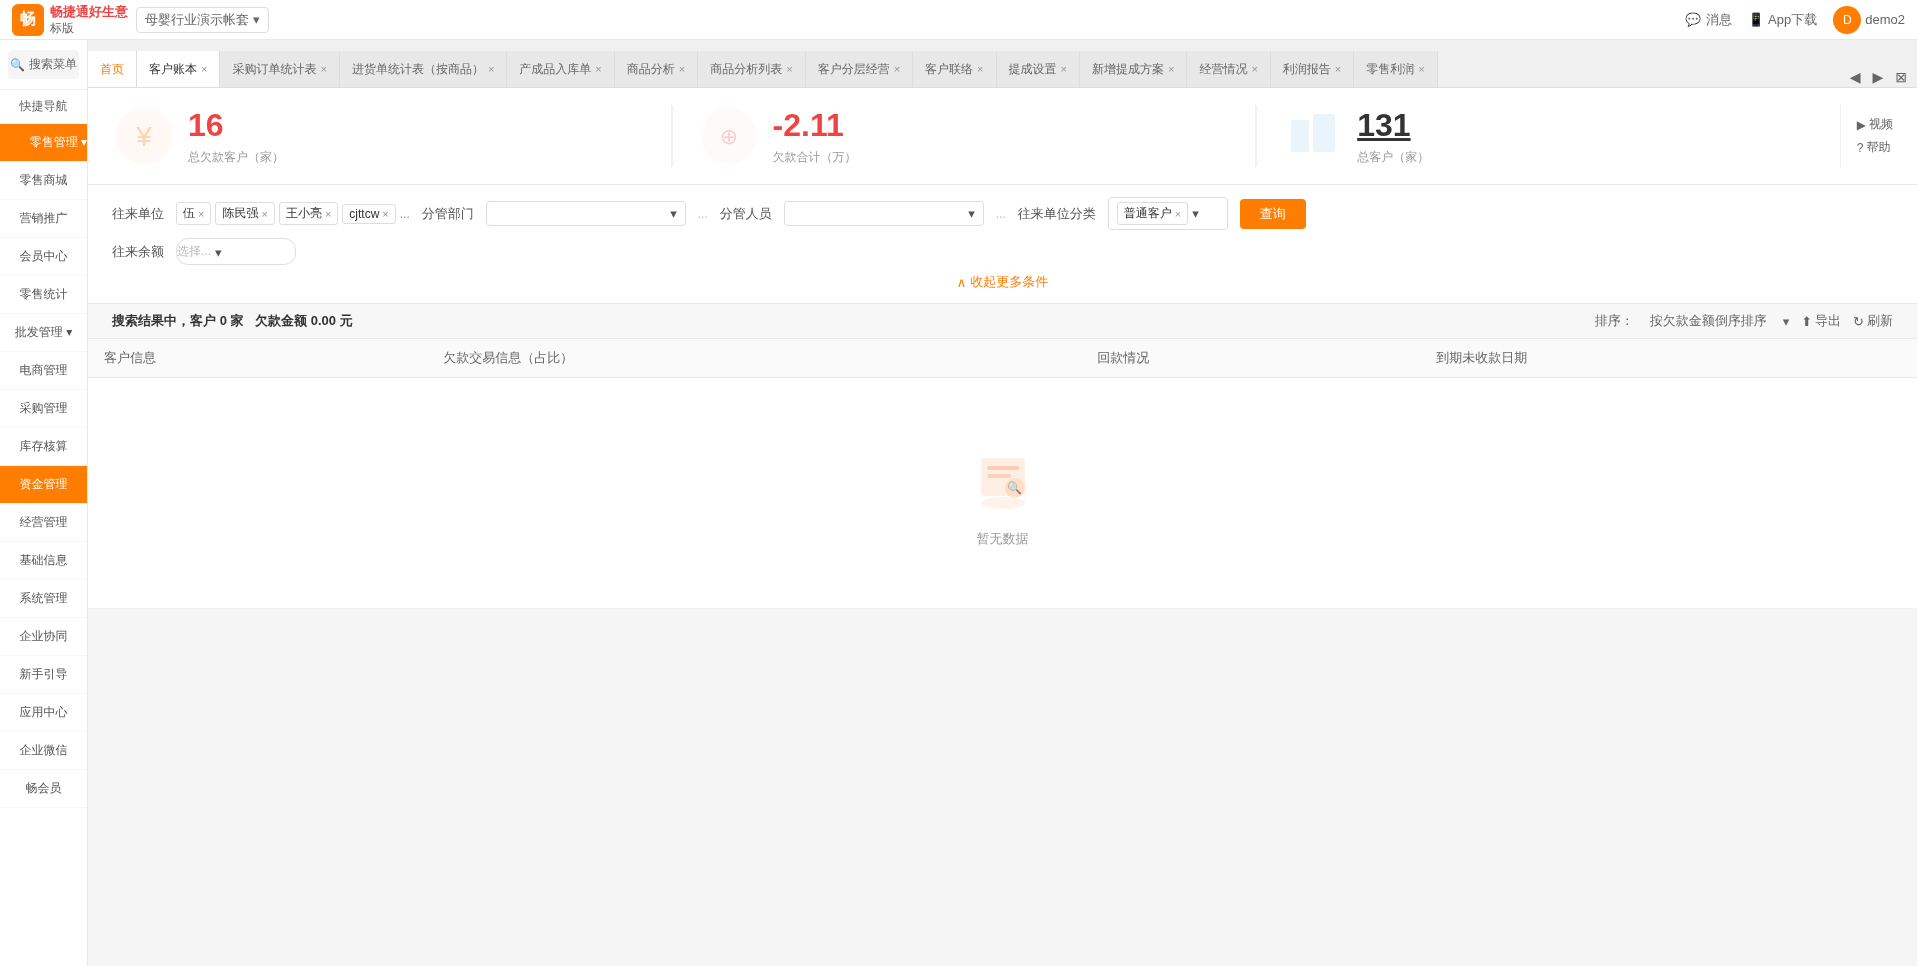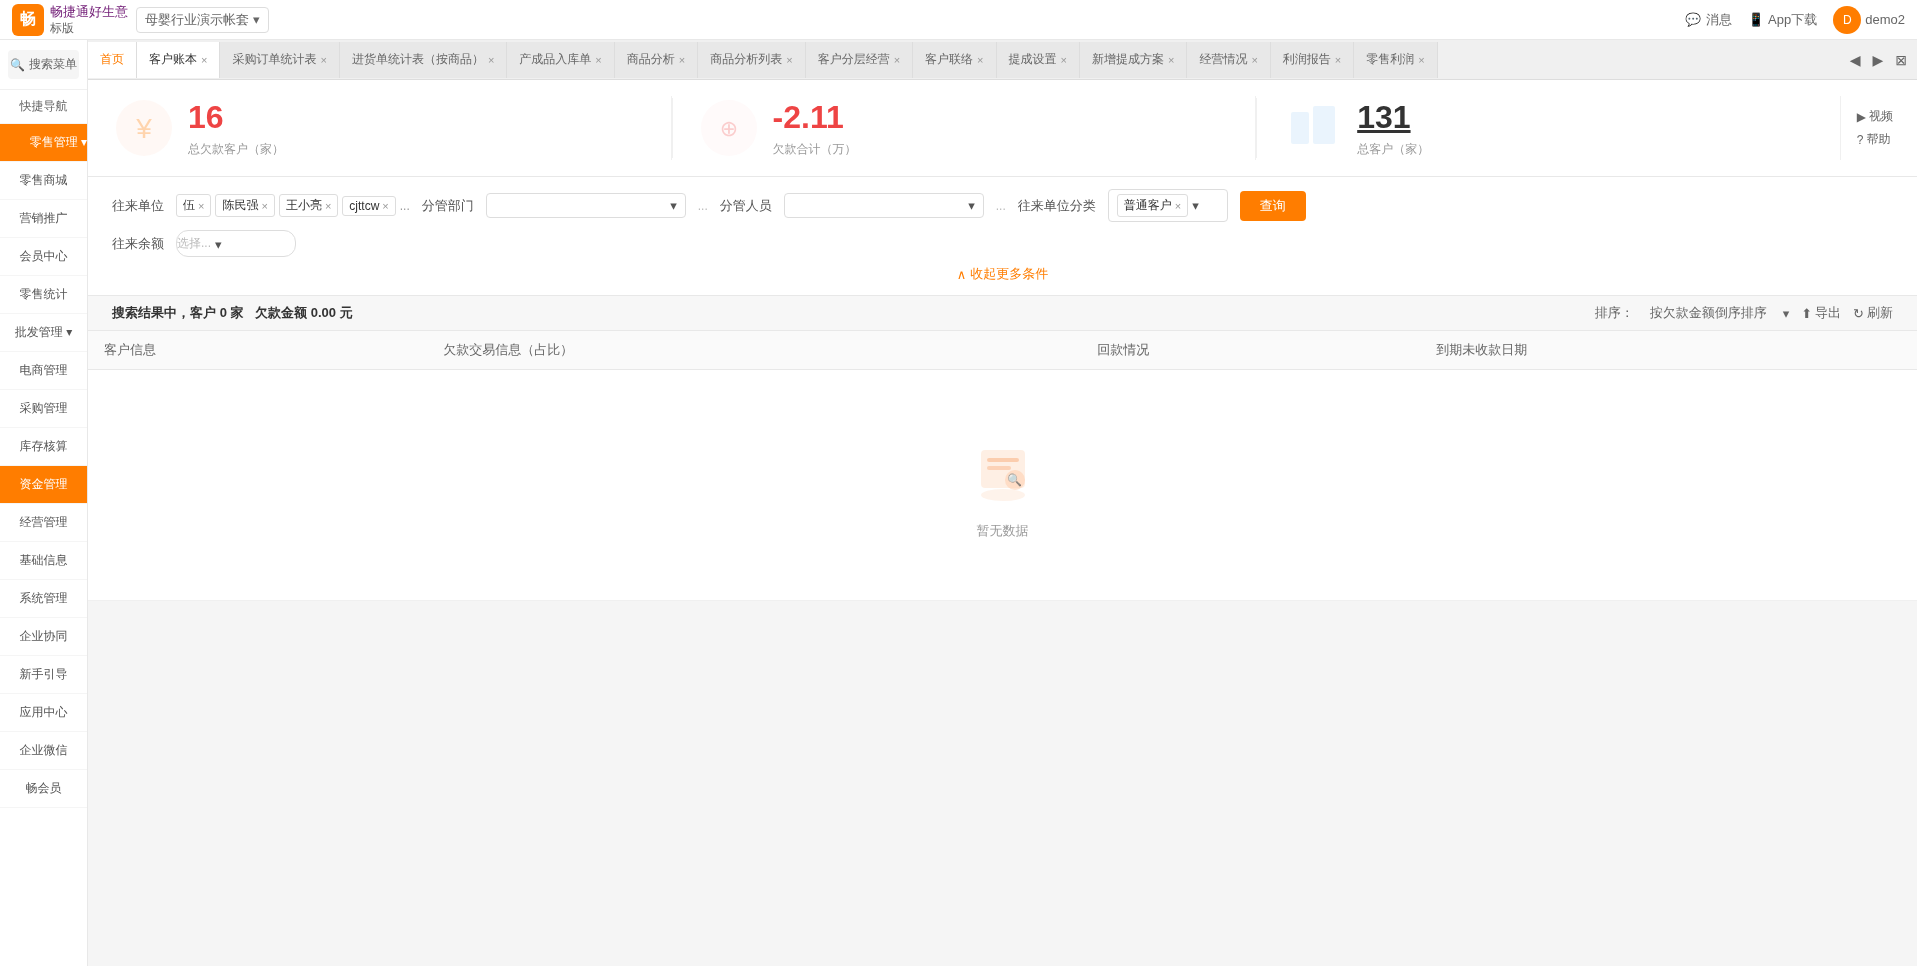--- a/index.html
+++ b/index.html
@@ -4,42 +4,42 @@
   <style>
     * { box-sizing: border-box; margin: 0; padding: 0; }
     body { font-family: 'Microsoft YaHei', Arial, sans-serif; font-size: 13px; background: #f5f5f5; color: #333; height: 966px; overflow: hidden; display: flex; flex-direction: column; }
 
     
     .top-bar { background: #fff; height: 40px; display: flex; align-items: center; padding: 0 12px; border-bottom: 1px solid #e8e8e8; justify-content: space-between; flex-shrink: 0; }
     .top-bar-left { display: flex; align-items: center; gap: 8px; }
     .logo-area { display: flex; align-items: center; gap: 6px; }
     .logo-icon { width: 32px; height: 32px; background: #ff7d00; border-radius: 6px; display: flex; align-items: center; justify-content: center; color: #fff; font-size: 16px; font-weight: bold; }
     .logo-text { font-size: 12px; color: #666; line-height: 1.3; }
-    .logo-title { font-weight: normal; color: #701a75; font-size: 13px; }
+    .logo-title { font-weight: bold; color: #ef4444; font-size: 13px; }
     .dropdown-trigger { display: flex; align-items: center; gap: 4px; cursor: pointer; color: #666; font-size: 13px; border: 1px solid #ddd; border-radius: 4px; padding: 3px 8px; }
     .top-bar-right { display: flex; align-items: center; gap: 16px; }
     .top-right-item { display: flex; align-items: center; gap: 4px; cursor: pointer; color: #666; font-size: 13px; }
     .avatar { width: 28px; height: 28px; border-radius: 50%; background: #ff7d00; display: flex; align-items: center; justify-content: center; color: #fff; font-size: 12px; }
 
     
     .main-layout { display: flex; flex: 1; overflow: hidden; }
 
     
     .sidebar { width: 88px; background: #fff; border-right: 1px solid #e8e8e8; display: flex; flex-direction: column; flex-shrink: 0; overflow-y: auto; }
     .sidebar-search { padding: 10px 8px; border-bottom: 1px solid #f0f0f0; }
     .sidebar-search-btn { width: 100%; background: #f5f5f5; border: none; border-radius: 4px; padding: 6px 0; cursor: pointer; font-size: 12px; color: #666; display: flex; align-items: center; justify-content: center; gap: 4px; }
     .sidebar-nav-btn { padding: 8px 0; text-align: center; cursor: pointer; font-size: 12px; color: #666; border-bottom: 1px solid #f5f5f5; }
     .sidebar-item { padding: 10px 0; text-align: center; cursor: pointer; font-size: 12px; color: #555; border-bottom: 1px solid #f5f5f5; }
     .sidebar-item.active { color: #fff; background: #ff7d00; text-align: right; }
 
     
     .content-area { flex: 1; display: flex; flex-direction: column; overflow: hidden; }
 
     
-    .tabs-bar { background: #f0f0f0; height: 40px; display: flex; align-items: center; border-bottom: 1px solid #ddd; flex-shrink: 0; overflow: hidden; }
+    .tabs-bar { background: #f0f0f0; height: 48px; display: flex; align-items: flex-end; border-bottom: 1px solid #ddd; flex-shrink: 0; overflow: hidden; }
     .tab { height: 36px; display: flex; align-items: center; padding: 0 12px; cursor: pointer; font-size: 12px; color: #666; background: #e8e8e8; border-right: 1px solid #ddd; white-space: nowrap; gap: 4px; flex-shrink: 0; }
     .tab.active { background: #fff; color: #333; border-bottom: none; }
     .tab .close-x { color: #999; font-size: 11px; cursor: pointer; }
     .tab-home { background: #fff; color: #ff7d00; }
     .tabs-controls { display: flex; align-items: center; margin-left: auto; padding: 0 6px; gap: 4px; }
     .tab-ctrl-btn { cursor: pointer; color: #666; font-size: 14px; padding: 2px 4px; }
 
     
     .page-content { flex: 1; overflow-y: auto; padding: 0; background: #f5f5f5; }
 

